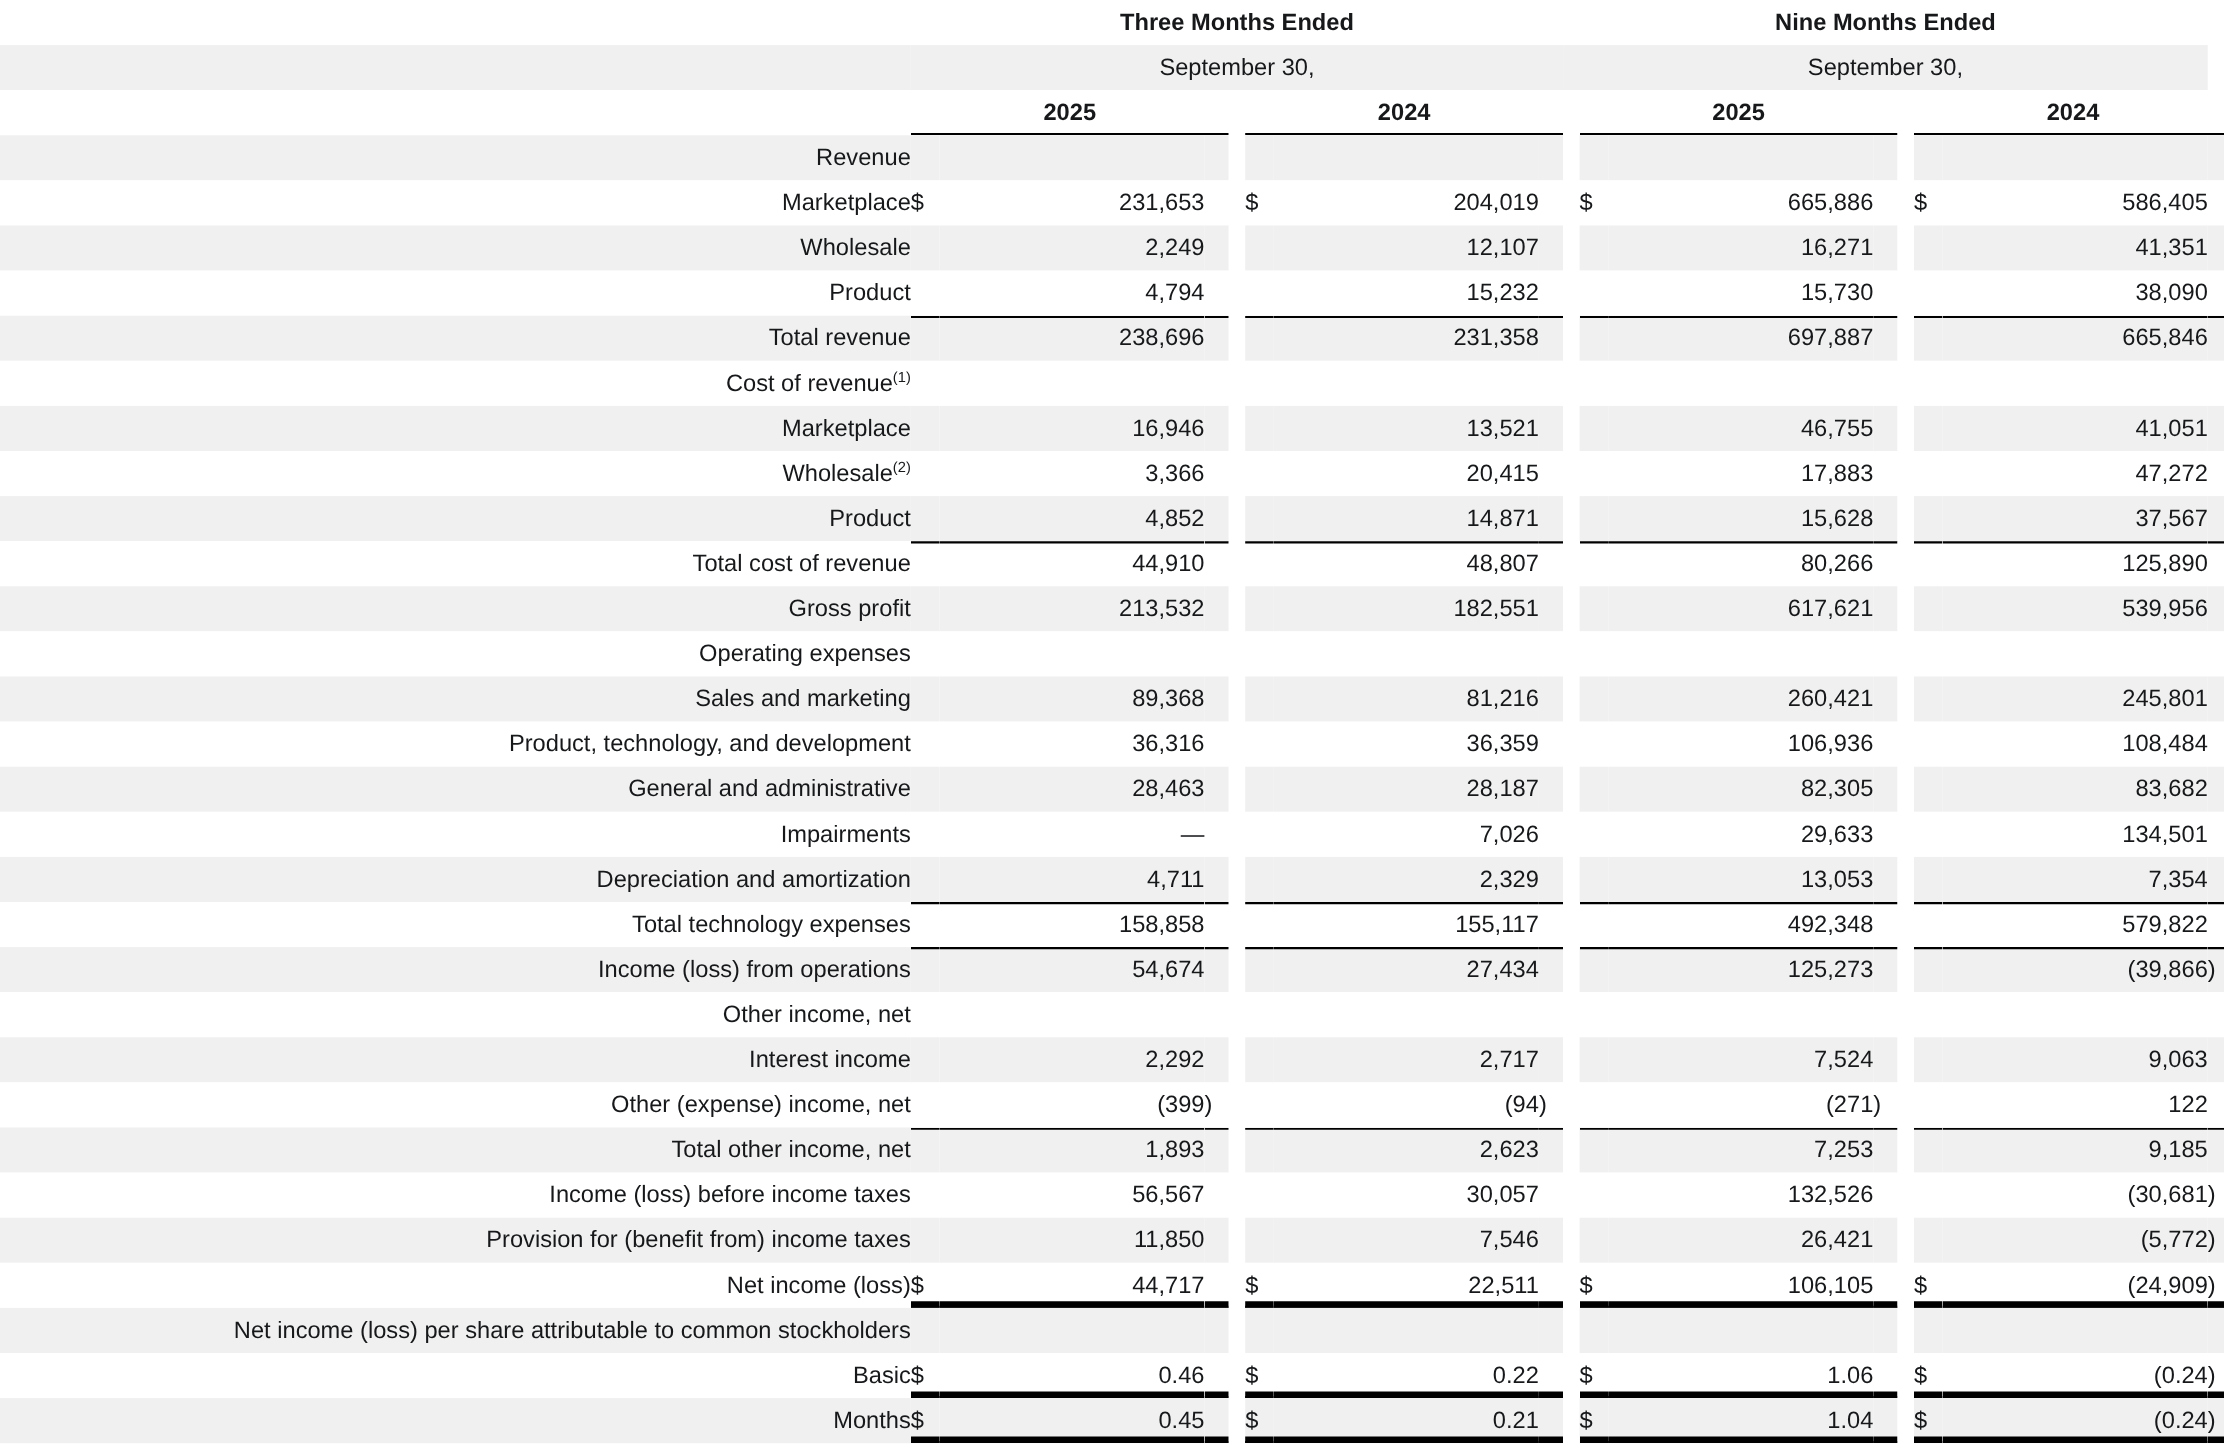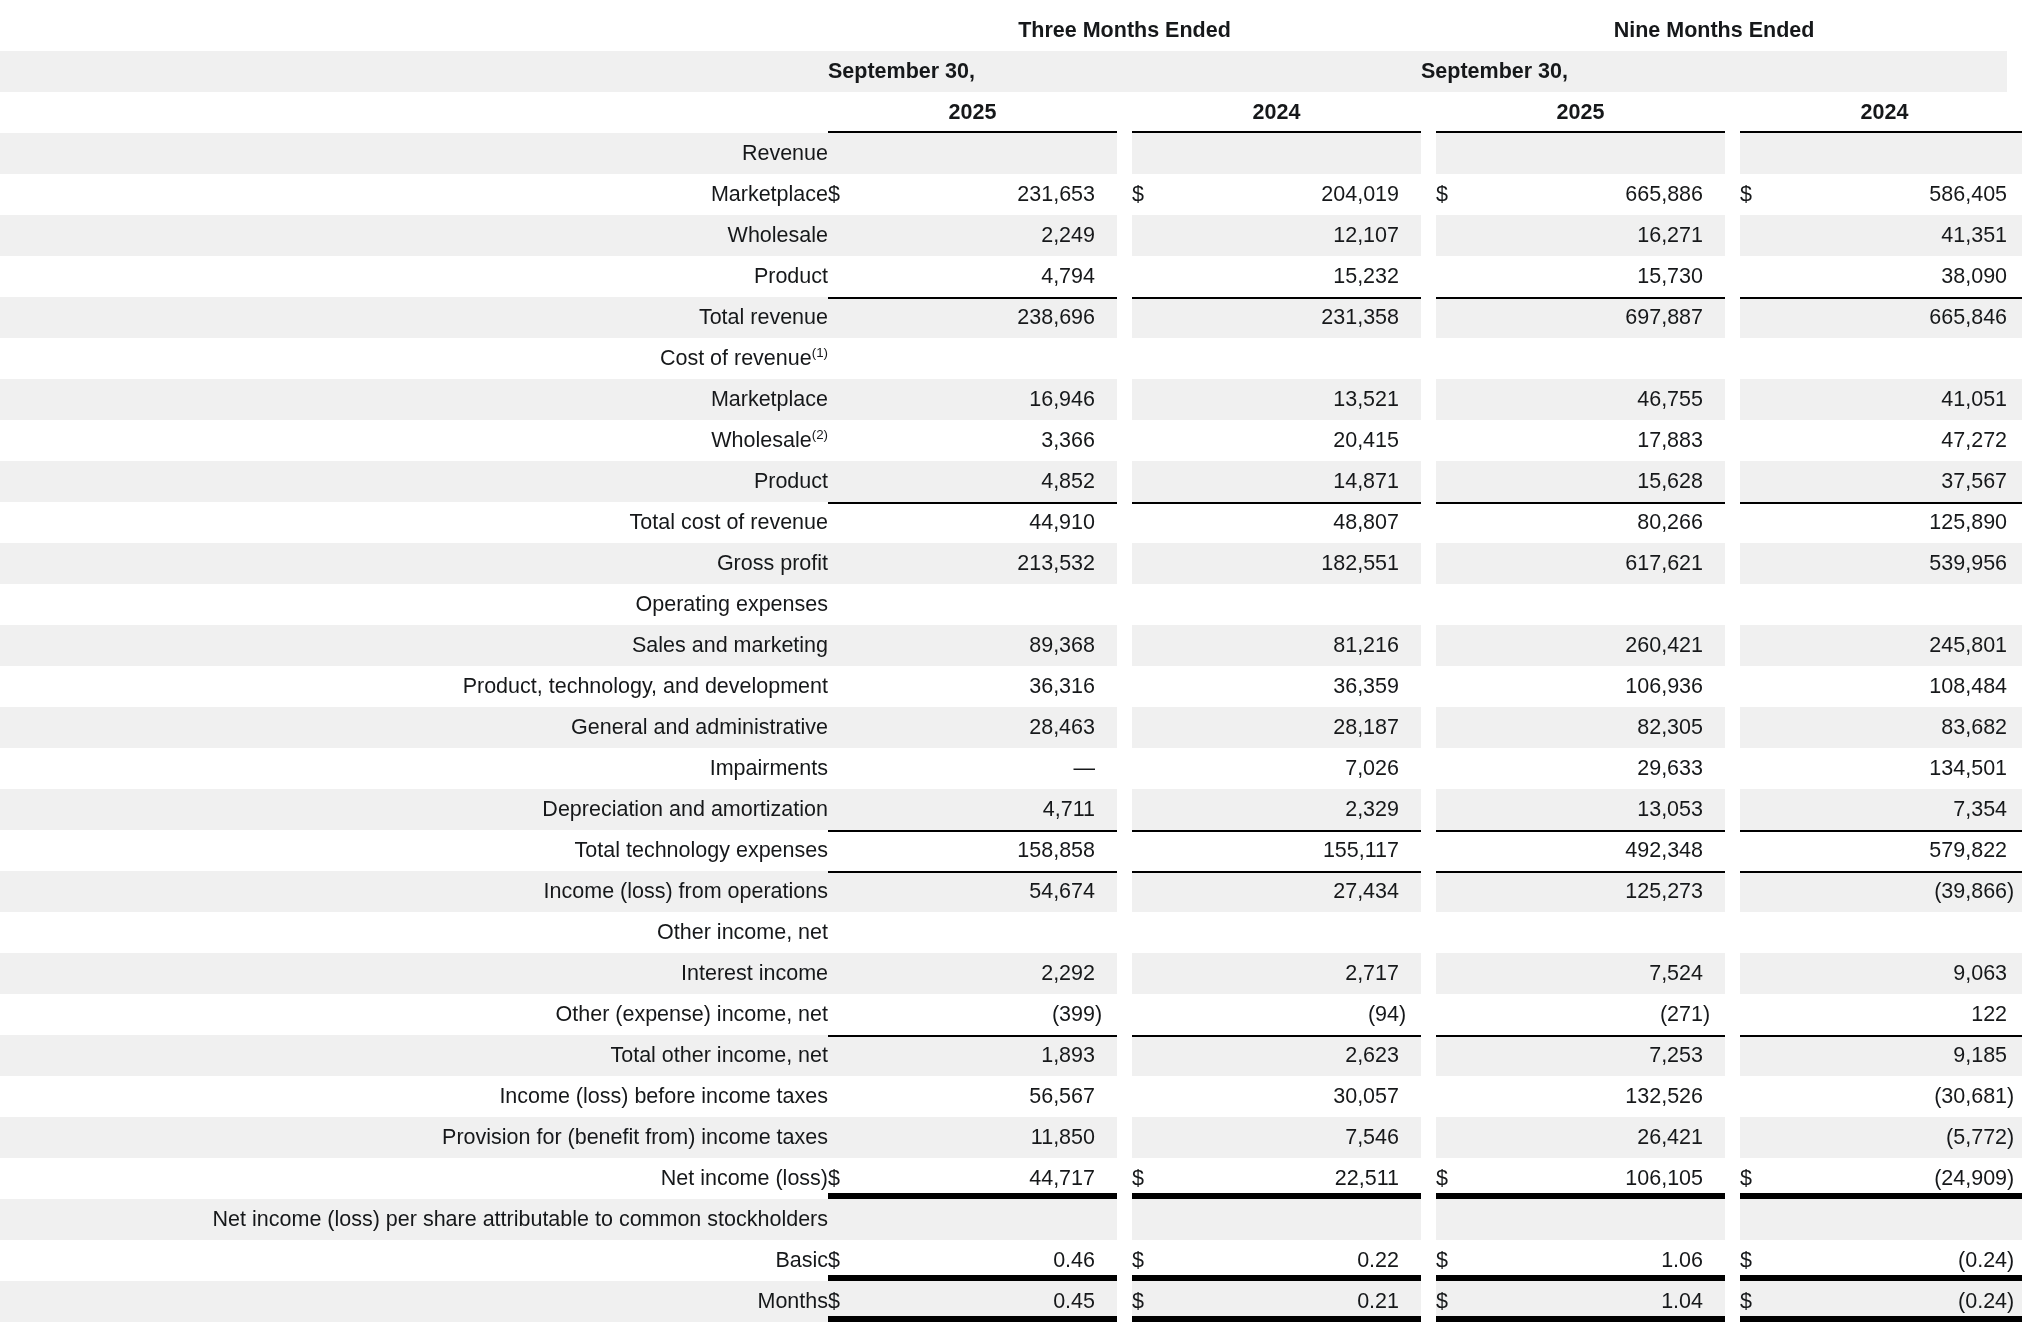--- a/index.html
+++ b/index.html
@@ -8,21 +8,20 @@
     background:#ffffff;
     font-family:"Liberation Sans","DejaVu Sans",sans-serif;
     color:#16181a;
     -webkit-font-smoothing:antialiased;
   }
   .doc{
     width:2022px;
     height:1322px;
     position:relative;
     overflow:hidden;
-    padding-top:10px;
     box-sizing:border-box;
   }
   table.fin{
     width:2022px;
     border-collapse:collapse;
     table-layout:fixed;
     font-size:21.5px;
   }
   table.fin tr{height:41px;}
   table.fin td{
@@ -57,22 +56,22 @@
   .ind1{padding-left:33px;}
   .ind2{padding-left:48px;margin-top:27px;}
 
   
   td.hdr-group{
     text-align:center;
     font-weight:bold;
     font-size:21.5px;
   }
   td.hdr-date{
-    text-align:left;
-    font-weight:bold;
+    text-align:center;
+    font-weight:normal;
     font-size:21.5px;
   }
   td.hdr-year{
     text-align:center;
     font-weight:bold;
     font-size:21.5px;
   }
   .ruleTop{ box-shadow: inset 0 2px 0 0 #000; }
   .ruleBot{ box-shadow: inset 0 -2px 0 0 #000; }
 

